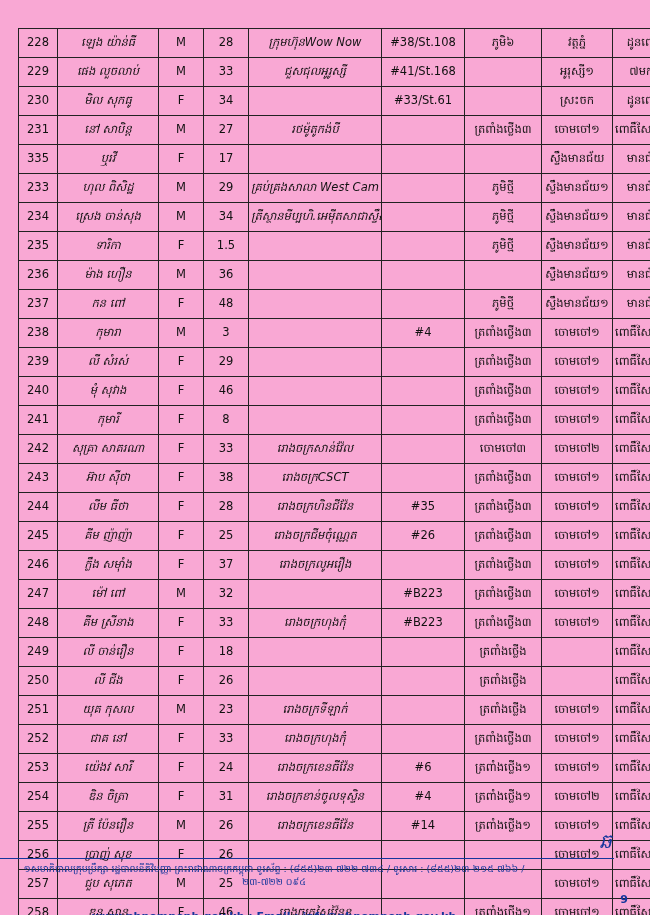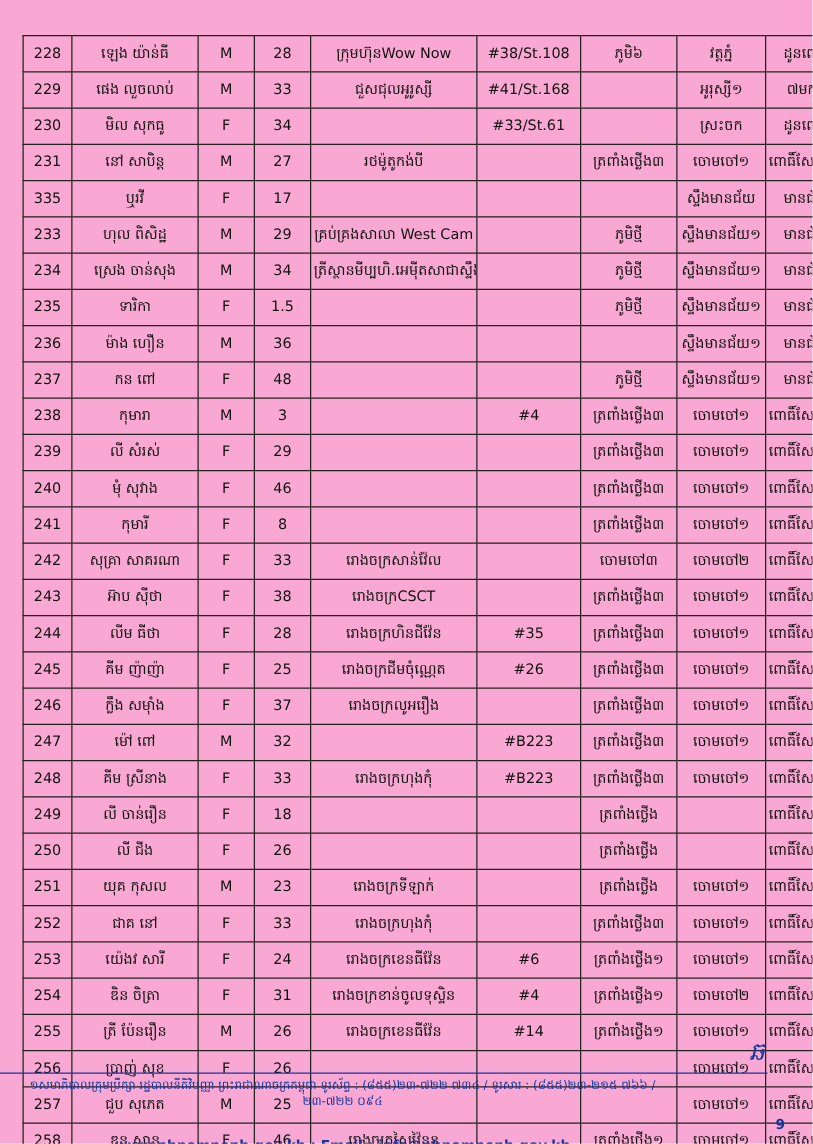--- a/index.html
+++ b/index.html
@@ -38,27 +38,27 @@
     height: 28px;
     font-size: 11.5px;
     text-align: center;
     vertical-align: middle;
     padding: 0 2px;
     line-height: 1.15;
     white-space: nowrap;
     overflow: hidden;
   }
   td.c-no     { width: 34px; }
-  td.c-name   { width: 96px; text-align: left; padding-left: 6px; }
+  td.c-name   { width: 96px; text-align: left; padding-left: 6px; font-style: italic; }
   td.c-sex    { width: 40px; }
   td.c-age    { width: 40px; }
-  td.c-work   { width: 128px; }
+  td.c-work   { width: 128px; font-style: italic; }
   td.c-addr   { width: 78px; }
   td.c-village{ width: 72px; }
-  td.c-commune{ width: 66px; }
+  td.c-commune{ width: 66px; font-family: Liberation Serif, serif; }
   td.c-district{ width: 60px; }
 
   .sig {
     position: absolute;
     right: 38px;
     top: 828px;
     font-size: 20px;
     color: #15369c;
     font-family: "DejaVu Serif", "Liberation Serif", serif;
     font-style: italic;

